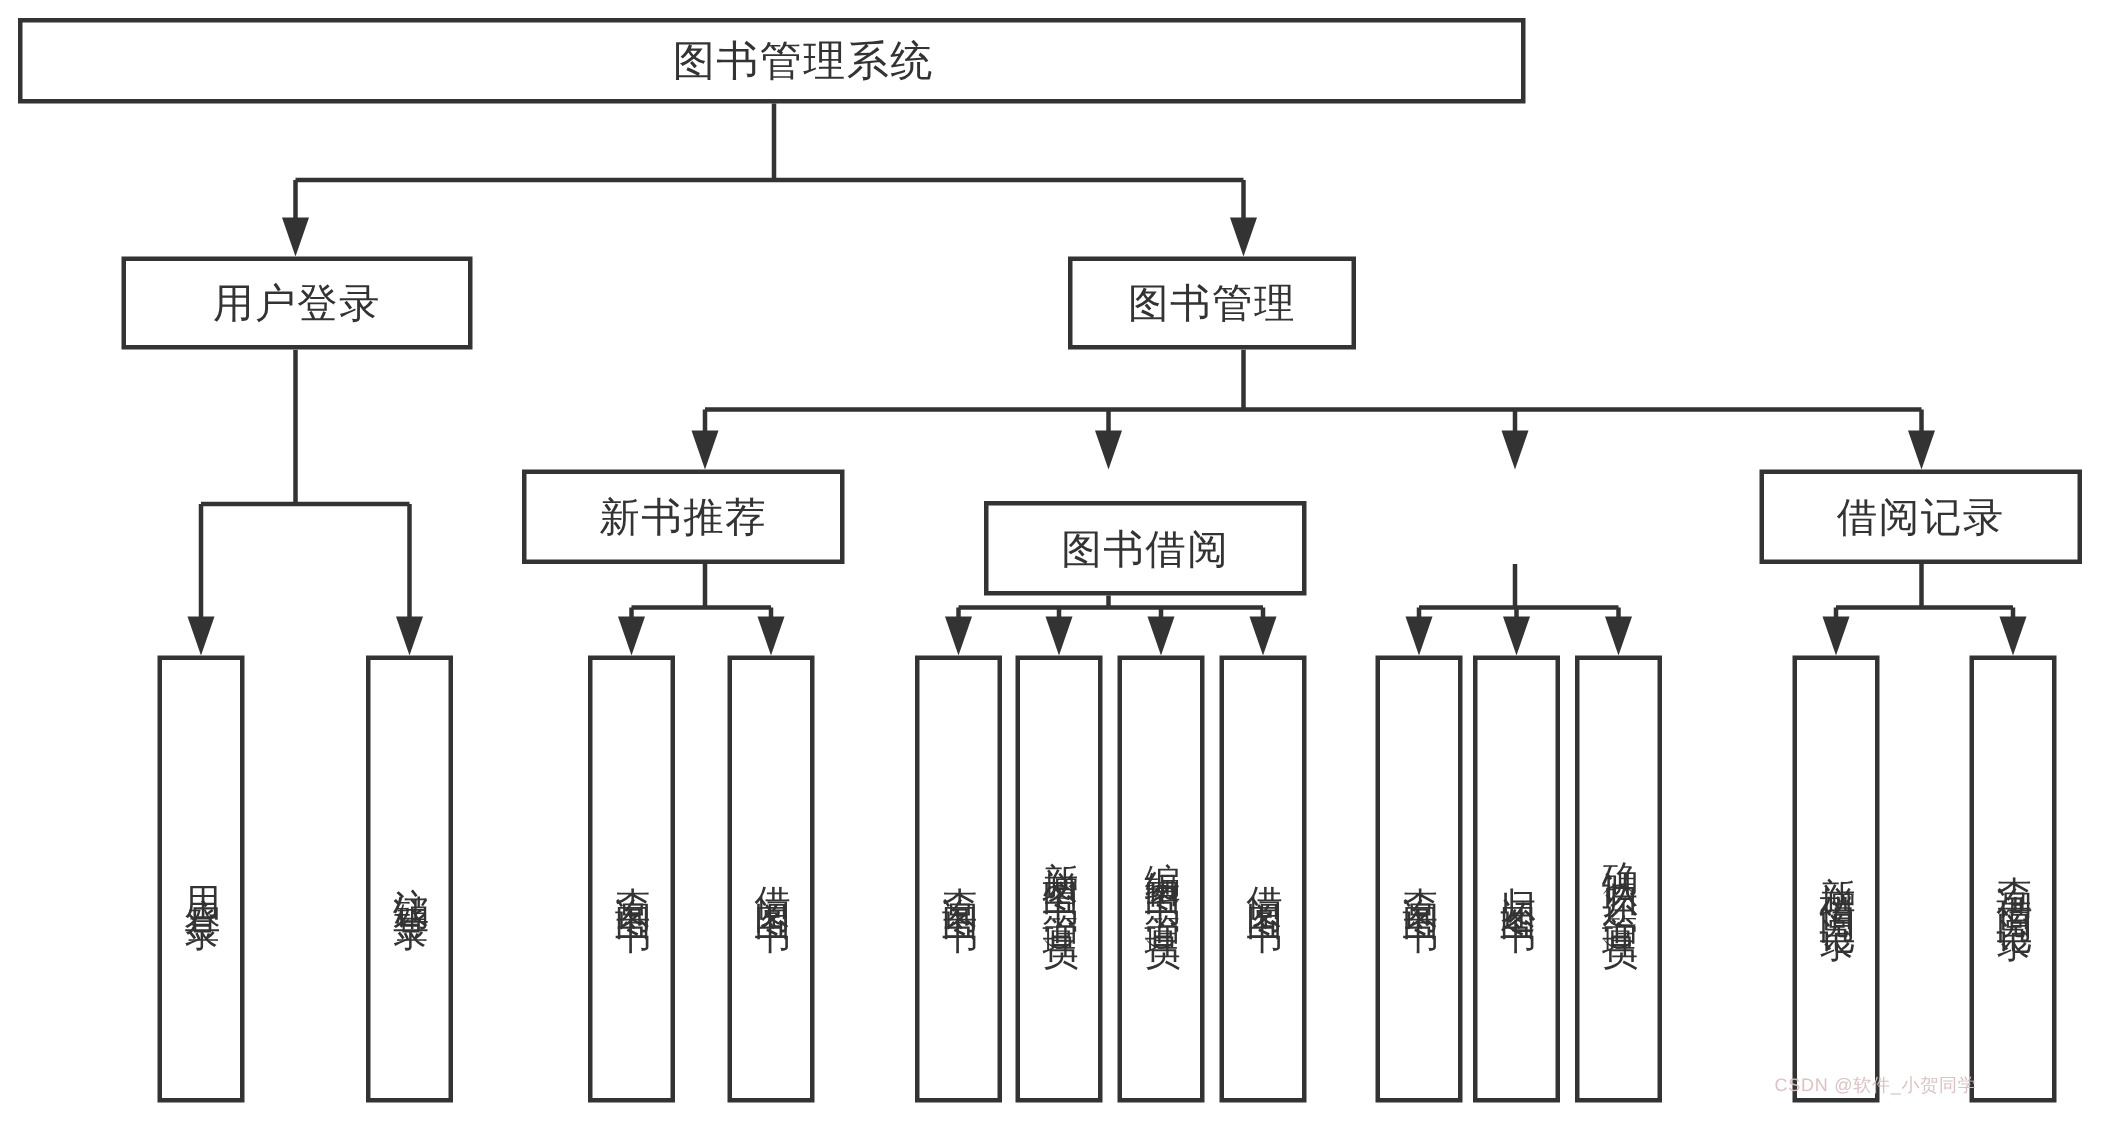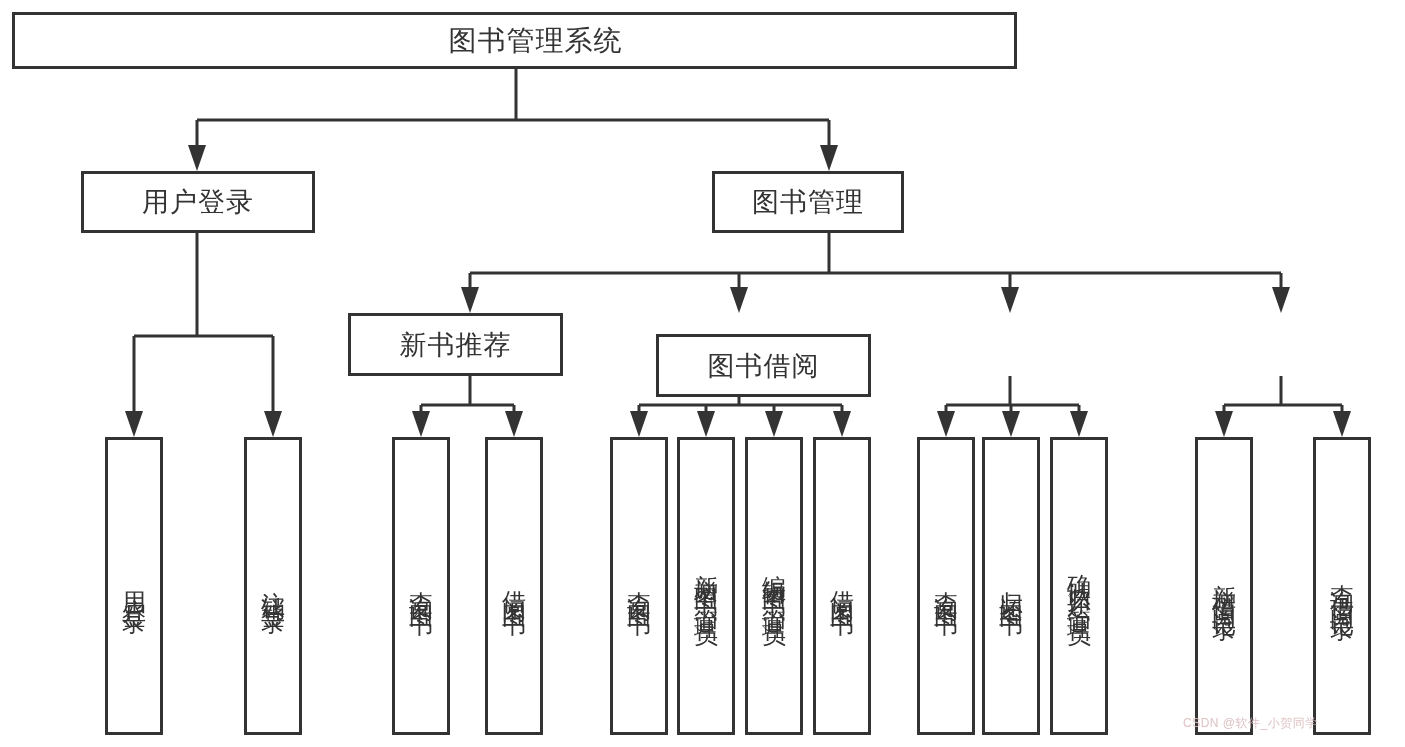--- a/index.html
+++ b/index.html
@@ -124,20 +124,23 @@
   <div class="node h n-book-mgmt">
     <span>图书管理</span>
   </div>
 
   <div class="node h l3 n-new-rec">
     <span>新书推荐</span>
   </div>
   <div class="node h l3 n-borrow">
     <span>图书借阅</span>
   </div>
+  <div class="node h l3 n-records">
+    <span>借阅记录</span>
+  </div>
 
   <div class="node leaf lf1">
     <span>用户登录</span>
   </div>
   <div class="node leaf lf2">
     <span>注销登录</span>
   </div>
   <div class="node leaf lf3">
     <span>查询图书</span>
   </div>

